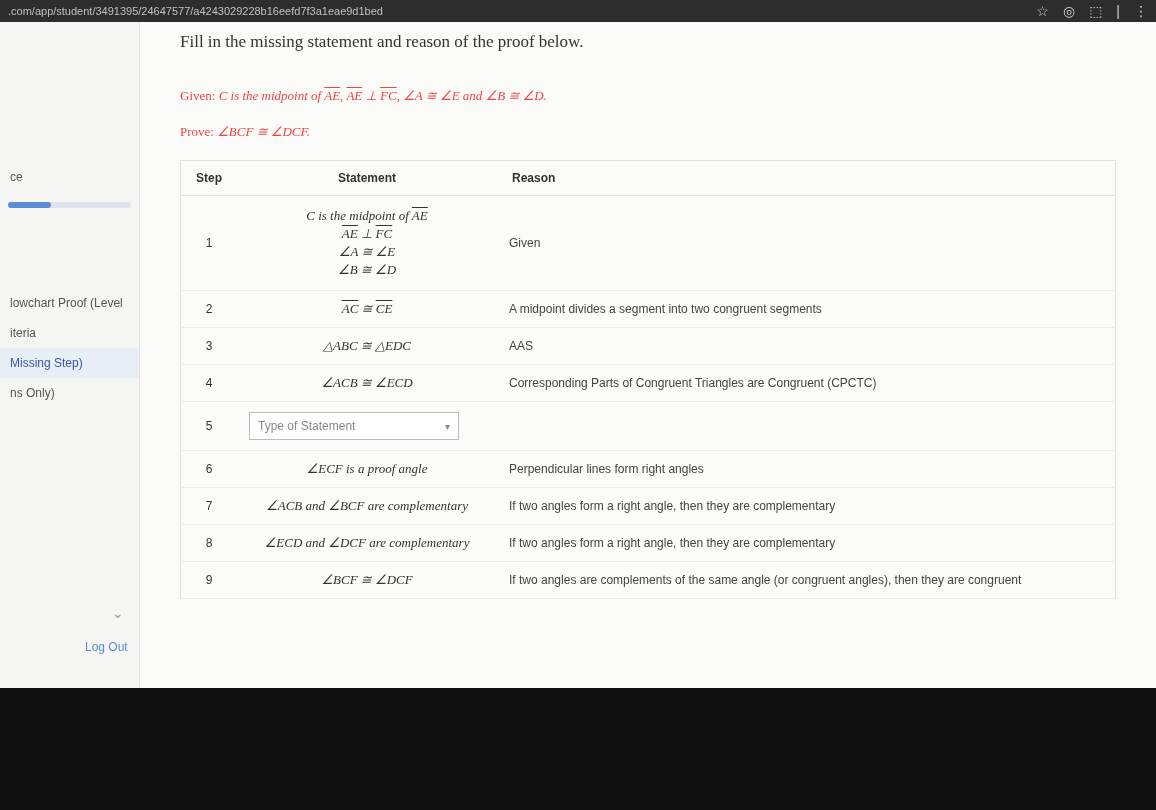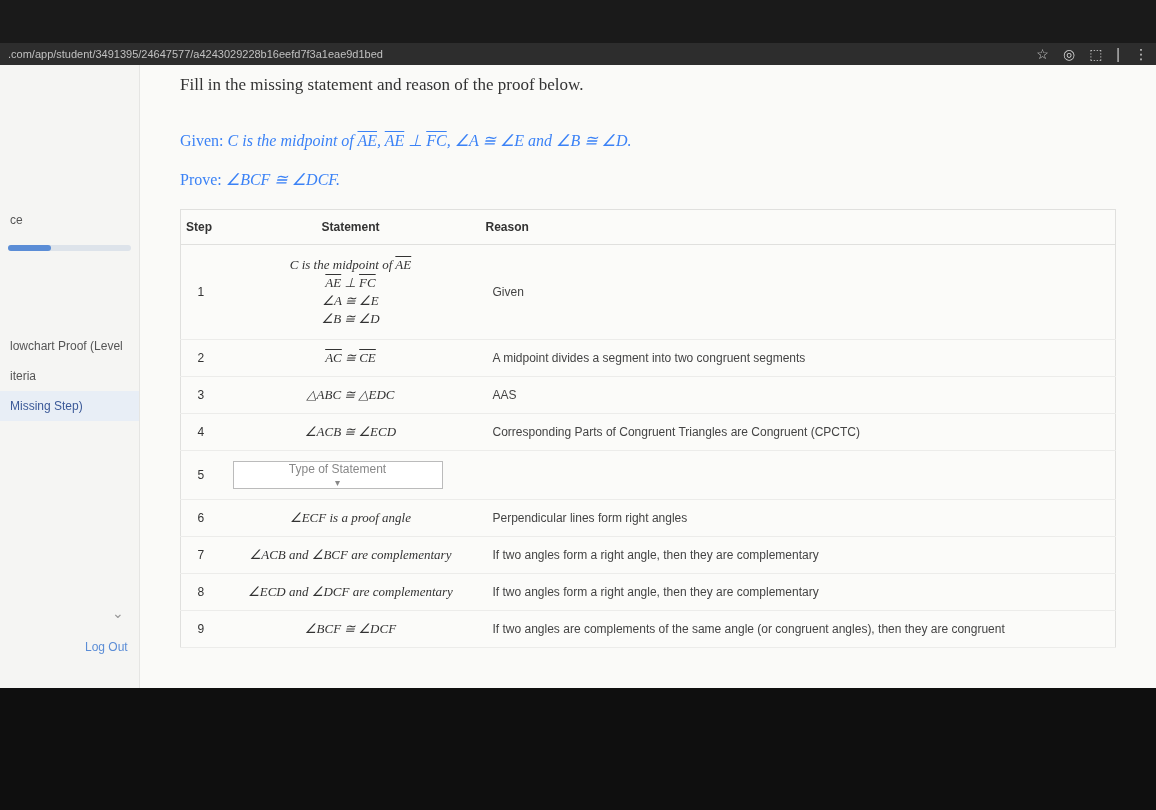--- a/index.html
+++ b/index.html
@@ -14,21 +14,20 @@
 .browser-bar {
   background: #2d2d2d;
   color: #e0e0e0;
   font-family: Arial, sans-serif;
   font-size: 11px;
   padding: 3px 8px;
   display: flex;
   justify-content: space-between;
   align-items: center;
   height: 22px;
-  margin-top: 43px;
 }
 .url { color: #c0c0c0; }
 .browser-icons { display: flex; gap: 14px; align-items: center; color: #d0d0d0; font-size: 14px; }
 .browser-icons span { cursor: pointer; }
 .viewport {
   display: flex;
   background: #f2f2f0;
   height: 666px;
   width: 100%;
 }
@@ -87,39 +86,39 @@
   background: #fafaf8;
   padding: 10px 40px 20px 40px;
   overflow: hidden;
 }
 .instruction {
   font-size: 17px;
   color: #333;
   margin: 0 0 36px 0;
 }
 .given, .prove {
-  font-size: 16px;
-  color: #3b82f6;
+  font-size: 13px;
+  color: #ef4444;
   margin-bottom: 20px;
 }
 .overline { text-decoration: overline; }
 .math { font-style: italic; font-family: 'Times New Roman', serif; }
 table.proof {
   width: 100%;
   border-collapse: collapse;
   margin-top: 20px;
   font-size: 13px;
   color: #333;
   background: #fbfbf9;
   border: 1px solid #e0e0de;
 }
 table.proof th {
   text-align: left;
   font-weight: bold;
-  padding: 10px 5px;
+  padding: 10px 15px;
   border-bottom: 1px solid #e0e0de;
   font-family: Arial, sans-serif;
   font-size: 12px;
 }
 table.proof td {
   padding: 10px 12px;
   border-bottom: 1px solid #ececea;
   vertical-align: middle;
 }
 table.proof td.step-num {
@@ -145,21 +144,20 @@
   justify-content: space-between;
   width: 210px;
   height: 28px;
   border: 1px solid #bbb;
   background: #fff;
   padding: 0 8px;
   font-family: Arial, sans-serif;
   font-size: 12px;
   color: #888;
   cursor: pointer;
-  flex-direction: column;
 }
 .dropdown .caret { font-size: 10px; color: #888; }
 .bottom-dark {
   position: absolute;
   left: 0; right: 0;
   top: 688px;
   bottom: 0;
   background: #0f0f0f;
 }
 </style>
@@ -179,20 +177,21 @@
 
 <div class="viewport">
 
   <div class="sidebar">
     <div class="sidebar-item">ce</div>
     <div class="progress"></div>
     <div style="height:60px"></div>
     <div class="sidebar-item">lowchart Proof (Level</div>
     <div class="sidebar-item">iteria</div>
     <div class="sidebar-item active">Missing Step)</div>
+    <div class="sidebar-item">ns Only)</div>
   </div>
 
   <div class="content">
     <p class="instruction">Fill in the missing statement and reason of the proof below.</p>
 
     <p class="given">
       <span>Given:</span><span class="math"> C is the midpoint of </span><span class="math overline">AE</span><span class="math">, </span><span class="math overline">AE</span><span class="math"> ⊥ </span><span class="math overline">FC</span><span class="math">, ∠A ≅ ∠E and ∠B ≅ ∠D.</span>
     </p>
 
     <p class="prove">

